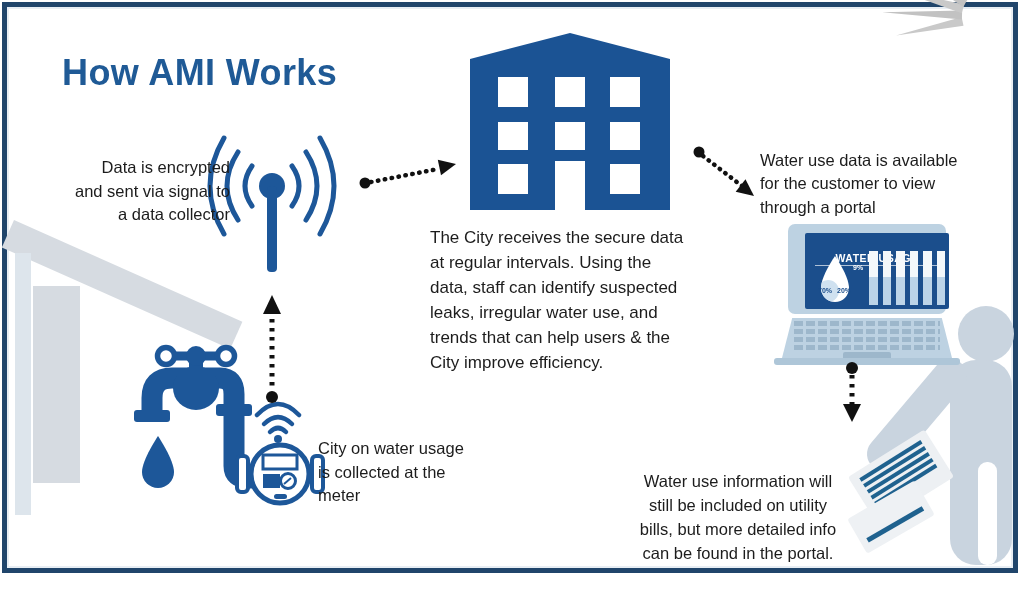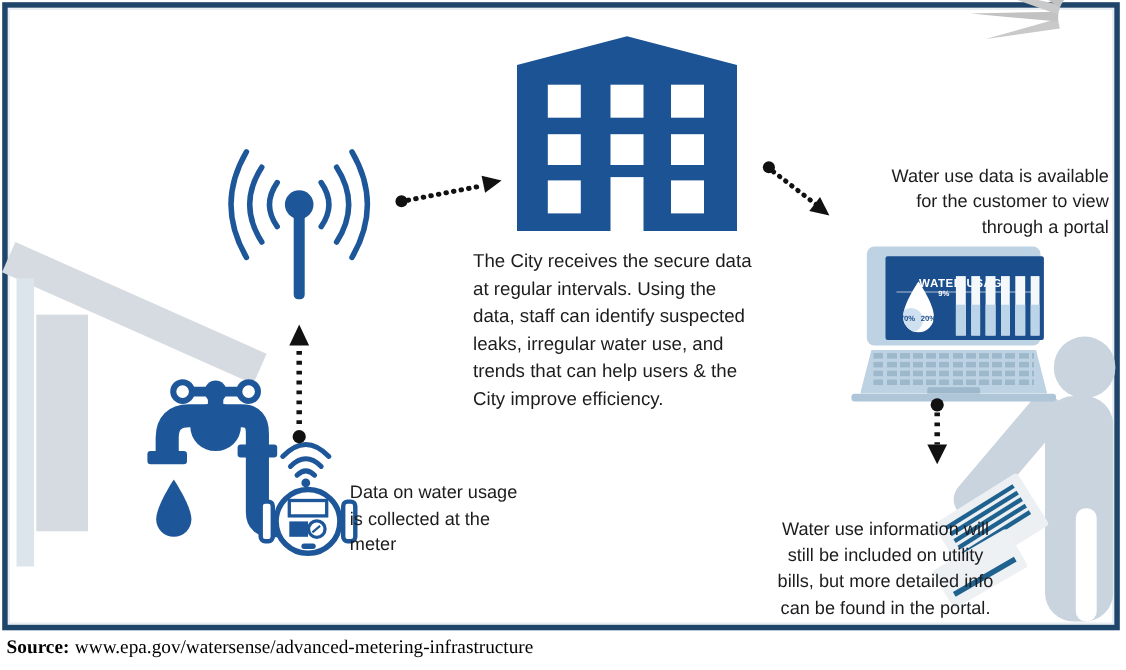--- a/index.html
+++ b/index.html
@@ -17,23 +17,23 @@
   .roof-beam{position:absolute;left:14px;top:220px;width:250px;height:30px;background:#d6dbe1;transform:rotate(24deg);transform-origin:0 0;}
   .wall-a{position:absolute;left:15px;top:253px;width:16px;height:262px;background:#dde5ec;}
   .wall-b{position:absolute;left:33px;top:286px;width:47px;height:197px;background:#d6dbe1;}
   .title{
     position:absolute;left:62px;top:52px;font-size:36px;font-weight:700;
     color:#1f5a96;letter-spacing:.4px;
   }
   .annotation{position:absolute;white-space:pre-line;color:#1c1c1c;}
   .ann-encrypted{left:28px;top:156px;width:202px;text-align:right;font-size:16.5px;line-height:1.43;}
   .ann-city{left:430px;top:226px;width:290px;text-align:left;font-size:17px;line-height:1.47;}
-  .ann-portal{left:760px;top:149px;width:248px;text-align:right;font-size:16.5px;line-height:1.42;}
+  .ann-portal{left:760px;top:149px;width:248px;text-align:left;font-size:16.5px;line-height:1.42;}
   .ann-meter{left:318px;top:437px;width:178px;text-align:left;font-size:16.5px;line-height:1.43;}
-  .ann-bills{left:672px;top:470px;width:266px;text-align:center;font-size:16.5px;line-height:1.45;z-index:5;}
+  .ann-bills{left:605px;top:470px;width:266px;text-align:center;font-size:16.5px;line-height:1.45;z-index:5;}
   svg{position:absolute;overflow:visible;}
   
   .laptop{position:absolute;left:778px;top:222px;width:178px;height:146px;}
   .lid{position:absolute;left:10px;top:2px;width:158px;height:90px;background:#bdd2e2;border-radius:7px;}
   .screen{position:absolute;left:17px;top:9px;width:144px;height:76px;background:#1b4e8c;border-radius:2px;}
   .screen-title{margin-top:19px;text-align:center;color:#fff;font-size:10.5px;font-weight:700;letter-spacing:.5px;
     border-bottom:1px solid rgba(255,255,255,.65);width:86%;margin-left:auto;margin-right:auto;padding-bottom:1px;}
   .dropzone{position:absolute;left:10px;top:21px;width:46px;height:52px;}
   .pct{position:absolute;font-size:7px;font-weight:700;color:#1b4e8c;}
   .pct-small{color:#fff;}
@@ -109,20 +109,21 @@
     <div class="stripe"></div>
     <div class="stripe"></div>
     <div class="stripe"></div>
     <div class="stripe"></div>
     <div class="stripe"></div>
   </div>
   <div class="bill-fold fold2">
     <div class="stripe"></div>
   </div>
 
+  <div class="title">How AMI Works</div>
 
   <svg style="left:200px;top:124px;" width="146" height="150" viewBox="0 0 146 150">
     <g stroke="#1d5799" stroke-width="5" fill="none" stroke-linecap="round">
       <path d="M 92,42 Q 106,62 92,82"></path>
       <path d="M 106,28 Q 128,62 106,96"></path>
       <path d="M 120,14 Q 148,62 120,110"></path>
       <path d="M 52,42 Q 38,62 52,82"></path>
       <path d="M 38,28 Q 16,62 38,96"></path>
       <path d="M 24,14 Q -4,62 24,110"></path>
     </g>
@@ -245,34 +246,34 @@
     <line x1="15" y1="26" x2="15" y2="96" stroke="#111" stroke-width="5" stroke-dasharray="3.5 5.5"></line>
     <circle cx="15" cy="104" r="6" fill="#111"></circle>
   </svg>
 
   <svg style="left:837px;top:360px;" width="30" height="66" viewBox="0 0 30 66">
     <circle cx="15" cy="8" r="6" fill="#111"></circle>
     <line x1="15" y1="15" x2="15" y2="44" stroke="#111" stroke-width="5" stroke-dasharray="3.5 5.5"></line>
     <polygon points="15,62 6,44 24,44" fill="#111"></polygon>
   </svg>
 
+  <div class="annotation ann-encrypted">Data is encrypted
+and sent via signal to
+a data collector</div>
   <div class="annotation ann-city">The City receives the secure data
 at regular intervals.  Using the
 data, staff can identify suspected
 leaks, irregular water use, and
 trends that can help users &amp; the
 City improve efficiency.</div>
   <div class="annotation ann-portal">Water use data is available
 for the customer to view
 through a portal</div>
-  <div class="annotation ann-meter">Data on water usage
+  <div class="annotation ann-meter">City on water usage
 is collected at the
 meter</div>
   <div class="annotation ann-bills">Water use information will
 still be included on utility
 bills, but more detailed info
 can be found in the portal.</div>
 
-  <div class="source">
-    <b>Source:</b><span>www.epa.gov/watersense/advanced-metering-infrastructure</span>
-  </div>
 
 </div>
 
 </body></html>

